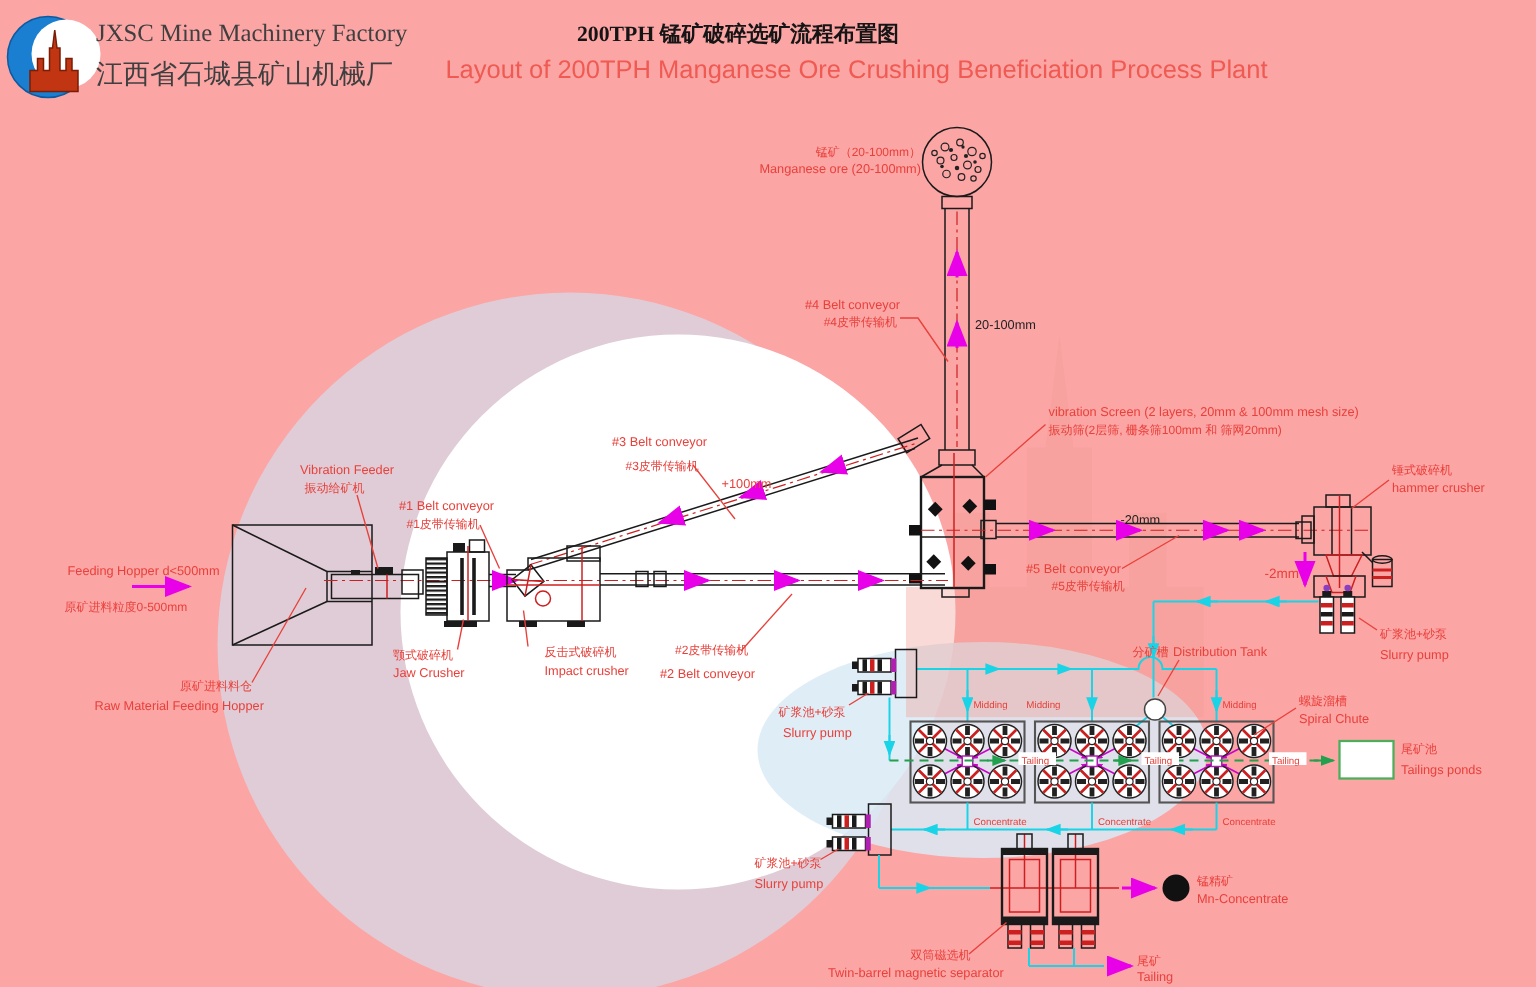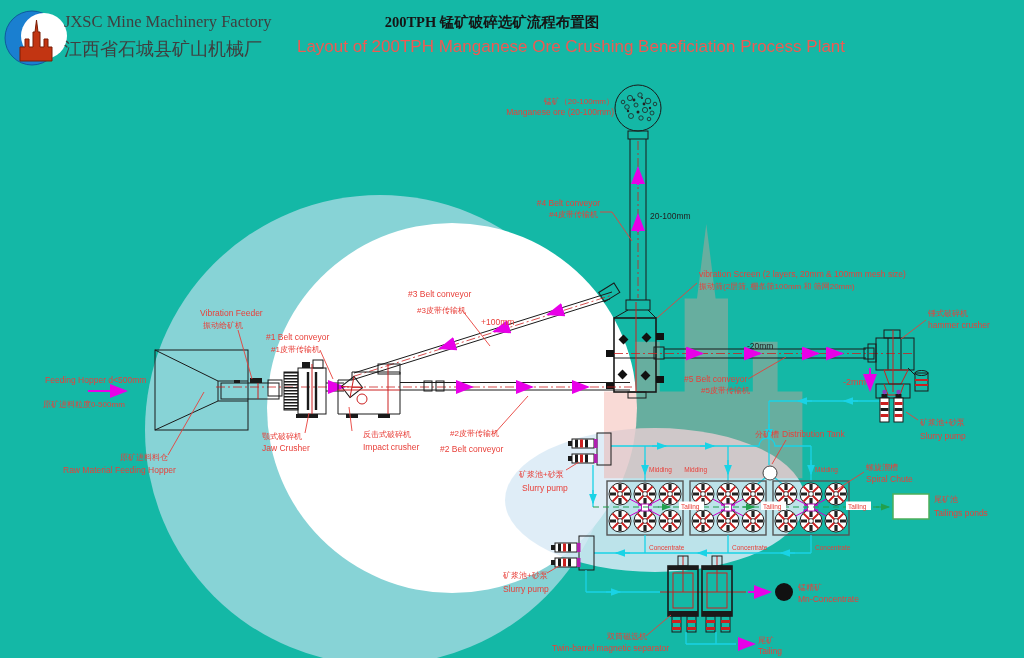--- a/index.html
+++ b/index.html
@@ -1,16 +1,16 @@
 <!DOCTYPE html>
 <html><head>
 <meta charset="utf-8">
 <style>
   html,body{margin:0;padding:0;background:#888;}
-  .page{width:1024px;height:658px;position:relative;background:#14b8a6;overflow:hidden;
+  .page{width:1024px;height:658px;position:relative;background:#fca5a5;overflow:hidden;
         font-family:"Liberation Sans",sans-serif;}
   svg{position:absolute;left:0;top:0;}
   text{font-family:"Liberation Sans",sans-serif;}
   .serif{font-family:"Liberation Serif",serif;}
   .lblr{fill:#e8403a;}
   .lblk{fill:#222222;}
   .ldr{stroke:#e8403a;stroke-width:0.9;fill:none;}
   .blk{stroke:#1a1a1a;stroke-width:1;fill:none;}
   .blk2{stroke:#1a1a1a;stroke-width:1.6;fill:none;}
   .red{stroke:#cc2020;stroke-width:1;fill:none;}

